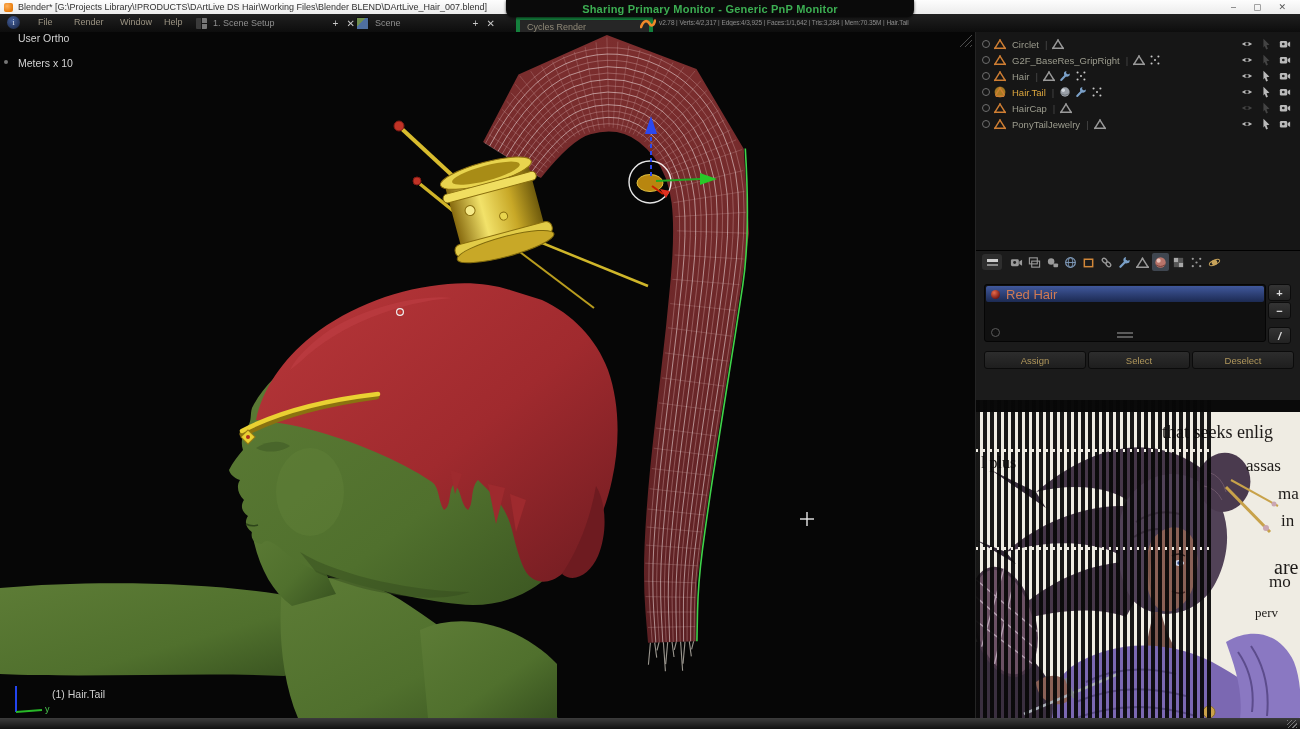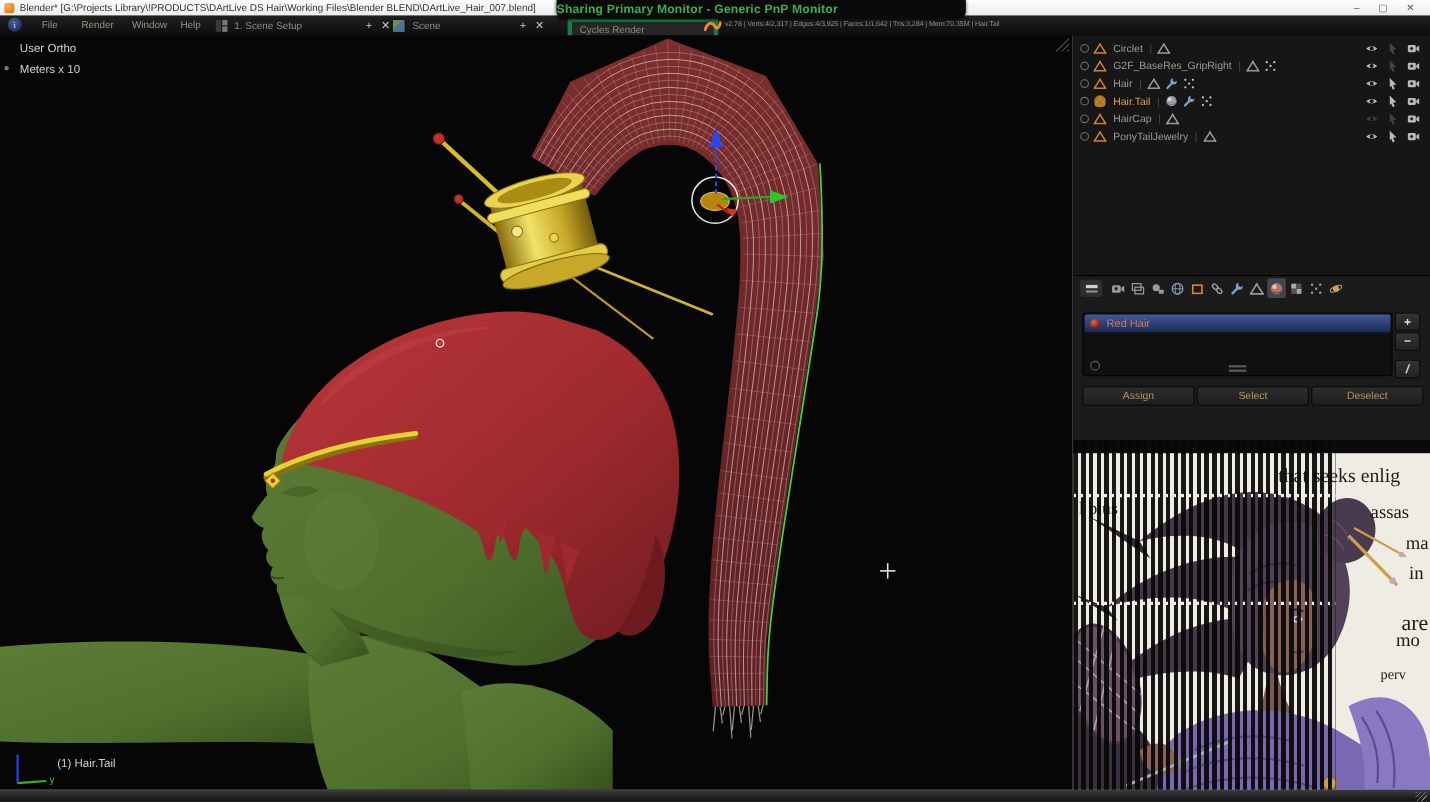--- a/index.html
+++ b/index.html
@@ -7,22 +7,22 @@
        font-family:"Liberation Sans","DejaVu Sans",sans-serif;-webkit-font-smoothing:antialiased;}
   .abs{position:absolute;}
   
   .titlebar{position:absolute;left:0;top:0;width:1300px;height:14px;background:linear-gradient(#fdfdfd,#ececec);
             display:flex;align-items:center;font-size:9px;color:#333;}
   .titlebar .blicon{width:9px;height:9px;margin:0 5px 0 4px;border-radius:2px;
             background:radial-gradient(circle at 35% 35%,#ffb25e,#e87d0d 70%);}
   .wctrl{position:absolute;top:0;height:14px;display:flex;align-items:center;gap:17px;right:14px;color:#555;font-size:9px;}
   .wctrl span{cursor:default;}
   
-  .banner{position:absolute;left:506px;top:0;width:372px;height:17px;background:#0a0a0a;z-index:60;
-          border-radius:0 0 7px 7px;display:flex;align-items:center;
+  .banner{position:absolute;left:506px;top:0;width:408px;height:17px;background:#0a0a0a;z-index:60;
+          border-radius:0 0 7px 7px;display:flex;align-items:center;justify-content:center;
           color:#3cae52;font-size:11px;font-weight:bold;letter-spacing:.2px;box-shadow:0 1px 3px rgba(0,0,0,.7);}
   
   .menubar{position:absolute;left:0;top:14px;width:1300px;height:18px;
            background:linear-gradient(#202020,#0d0d0d);border-bottom:1px solid #000;}
   .menubar .m{position:absolute;top:3px;font-size:9px;color:#9b9382;}
   .infoicon{position:absolute;left:7px;top:2px;width:13px;height:13px;border-radius:50%;
             background:radial-gradient(circle at 40% 35%,#44609c,#15203c);color:#dfe6f2;font-size:8px;
             display:flex;align-items:center;justify-content:center;font-family:"Liberation Serif",serif;}
   .selbox{position:absolute;top:2px;height:14px;display:flex;align-items:center;color:#8f8f8f;font-size:9px;}
   .gridic{width:11px;height:11px;margin-right:6px;background:
@@ -68,21 +68,21 @@
   .edtype i{display:block;width:11px;height:9px;border-radius:1px;
           background:linear-gradient(#cfcfcf,#cfcfcf) 0 1px/11px 3px no-repeat,linear-gradient(#8a8a8a,#8a8a8a) 0 6px/11px 2px no-repeat;}
   .ptabs{position:absolute;left:32px;top:2px;display:flex;gap:1px;}
   .ptab{width:17px;height:18px;display:flex;align-items:center;justify-content:center;cursor:pointer;border-radius:2px;color:#9a9a9a;}
   .ptab.active{background:#3f4650;}
   .slotbox{position:absolute;left:8px;top:33px;width:280px;height:56px;background:#101010;border:1px solid #050505;border-radius:3px;}
   .slotrow{position:absolute;left:1px;top:1px;width:278px;height:16px;border-radius:2px;cursor:pointer;
            background:linear-gradient(#40589c,#1c2a52);display:flex;align-items:center;}
   .slotrow .msph{width:9px;height:9px;border-radius:50%;margin:0 6px 0 5px;
            background:radial-gradient(circle at 35% 30%,#e86a4a,#711512 75%);}
-  .slotrow .mname{font-size:10px;color:#cf7a55;text-align:center;}
+  .slotrow .mname{font-size:13px;color:#cf7a55;text-align:center;}
   .slotgrip{position:absolute;left:50%;bottom:3px;width:16px;margin-left:-8px;border-top:2px solid #5a5a5a;border-bottom:2px solid #5a5a5a;height:2px;cursor:ns-resize;}
   .slotmini{position:absolute;left:6px;bottom:4px;width:7px;height:7px;border:1px solid #5a5a5a;border-radius:50%;cursor:pointer;}
   .sidebtn{position:absolute;left:292px;width:21px;height:15px;background:linear-gradient(#343434,#222);
            border:1px solid #0c0c0c;border-radius:3px;color:#ddd;font-size:11px;font-weight:bold;
            display:flex;align-items:center;justify-content:center;cursor:pointer;}
   .actbtn{position:absolute;top:100px;height:16px;background:linear-gradient(#2d2d2d,#1e1e1e);border:1px solid #0b0b0b;
           border-radius:3px;color:#b0975c;font-size:9.5px;display:flex;align-items:center;justify-content:center;cursor:pointer;}
   
   .refpanel{position:absolute;left:0;top:368px;width:325px;height:318px;background:#0a0a0a;overflow:hidden;}
   .refpage{position:absolute;left:0;top:12px;width:325px;height:318px;background:#efece3;}
@@ -402,21 +402,21 @@
         <line x1="800" y1="487" x2="814" y2="487"></line>
           <line x1="807" y1="480" x2="807" y2="494"></line>
       </g>
 
       <g>
         <line x1="16" y1="654" x2="16" y2="680" stroke="#2244ee" stroke-width="2"></line>
         <line x1="16" y1="680" x2="42" y2="678" stroke="#28b828" stroke-width="2"></line>
       </g>
       <text x="45" y="680" font-size="9" fill="#49c44e" id="axisYText">y</text>
     </svg>
-    <div class="vplabel" style="left:18px;top:6px">User Ortho</div>
+    <div class="vplabel" style="left:18px;top:0">User Ortho</div>
     <div class="vplabel" style="left:18px;top:25px">Meters x 10</div>
     <div class="vpactive">(1) Hair.Tail</div>
     <svg class="corner" viewBox="0 0 14 14">
       <path d="M13,1 L1,13 M13,6 L6,13 M13,11 L11,13" stroke="#fff" fill="none"></path>
     </svg>
   </div>
 
   <div class="rpanel">
 
     <div class="outliner">

